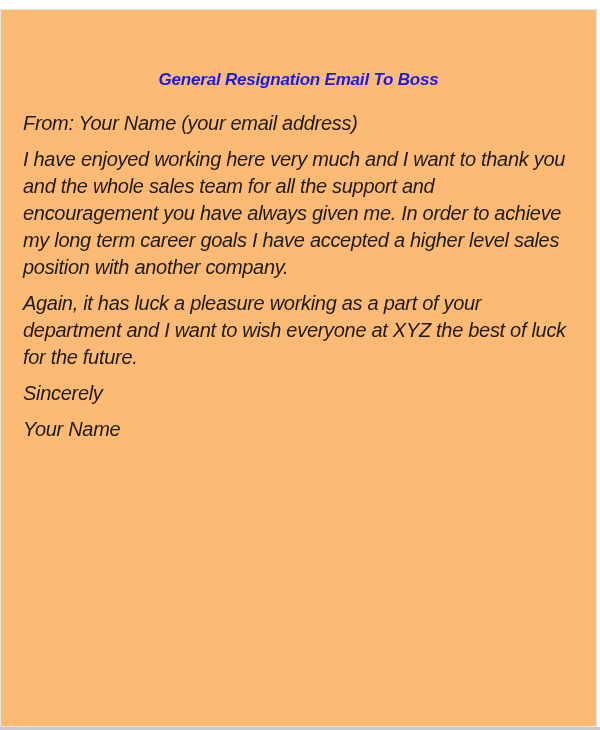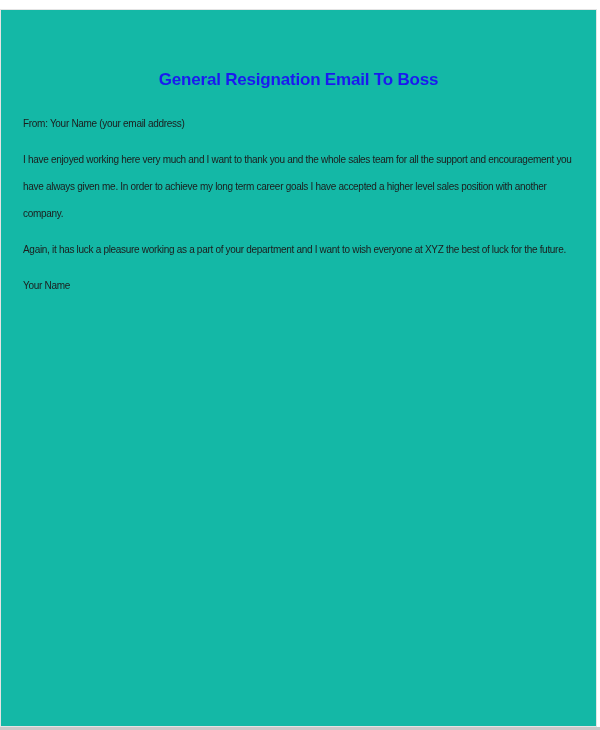--- a/index.html
+++ b/index.html
@@ -15,57 +15,59 @@
     font-family: "Liberation Sans", sans-serif;
     overflow: hidden;
   }
   .letter-card {
     position: absolute;
     left: 0;
     top: 9px;
     width: 597px;
     height: 718px;
     box-sizing: border-box;
-    background: #14b8a6;
+    background: #fdba74;
     border: 1px solid #e4e4e4;
     padding: 56px 22px 0 22px;
+    font-style: italic;
   }
   .bottom-edge {
     position: absolute;
     left: 0;
     bottom: 0;
     width: 600px;
     height: 3px;
     background: #c9c9c9;
   }
   .page-title {
     margin: 0 0 17px 0;
     font-size: 17px;
     font-weight: bold;
     line-height: 27px;
     text-align: center;
     color: #1a1af0;
     letter-spacing: -0.2px;
   }
   .line, .para {
     margin: 0 0 9px 0;
-    font-size: 10px;
+    font-size: 20px;
     line-height: 27px;
     letter-spacing: -0.3px;
     color: #1c1c1c;
   }
 </style>
 </head>
 <body>
 
 <div class="page">
   <div class="letter-card">
     <h1 class="page-title">General Resignation Email To Boss</h1>
 
     <p class="line">From: Your Name (your email address)</p>
 
     <p class="para">I have enjoyed working here very much and I want to thank you and the whole sales team for all the support and encouragement you have always given me. In order to achieve my long term career goals I have accepted a higher level sales position with another company.</p>
     <p class="para">Again, it has luck a pleasure working as a part of your department and I want to wish everyone at XYZ the best of luck for the future.</p>
 
+    <p class="line">Sincerely</p>
     <p class="line">Your Name</p>
   </div>
   <div class="bottom-edge"></div>
 </div>
 
 </body></html>

